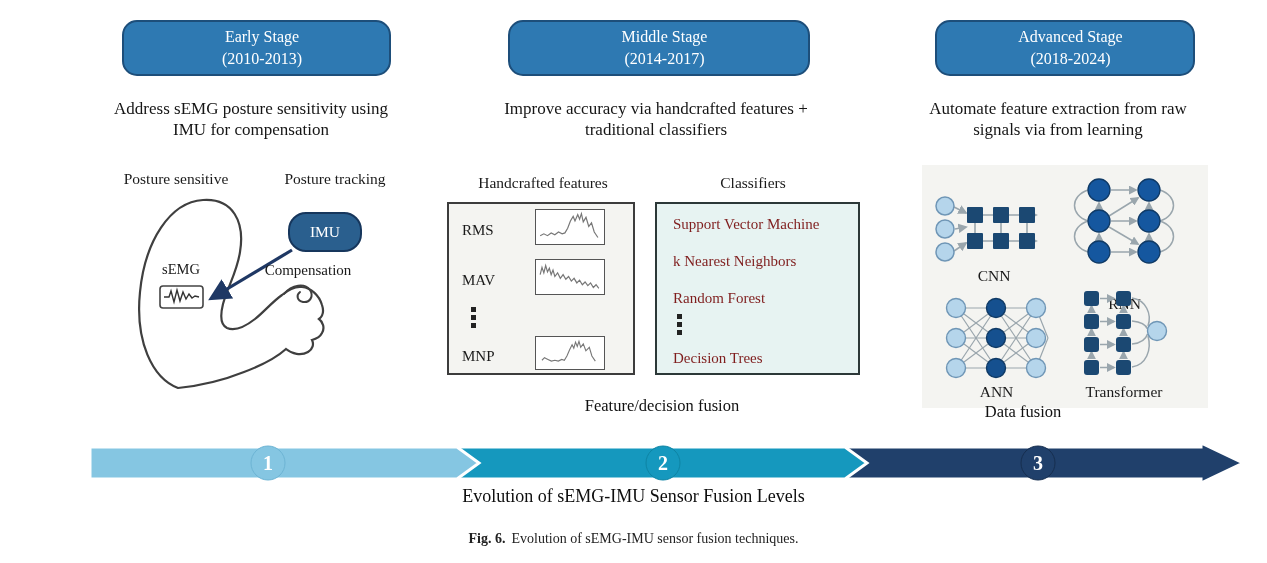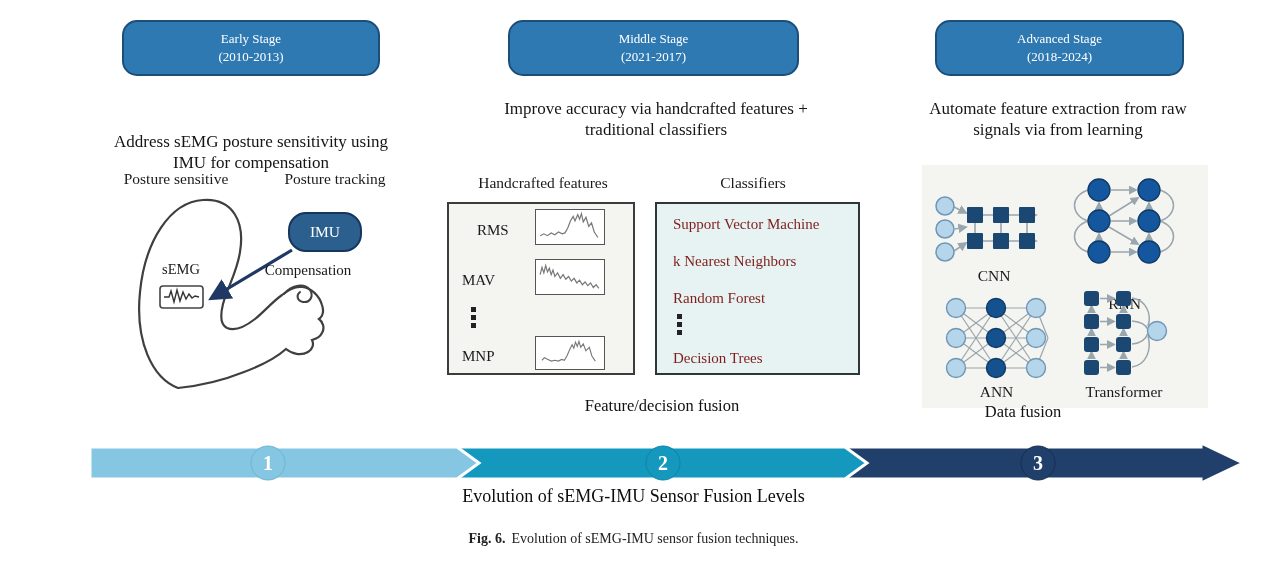--- a/index.html
+++ b/index.html
@@ -1,21 +1,21 @@
 <!DOCTYPE html>
 <html><head>
 <meta charset="utf-8">
 <style>
   html,body{margin:0;padding:0;background:#fff;}
   .fig{position:relative;width:1267px;height:563px;background:#ffffff;
        font-family:"Liberation Serif","DejaVu Serif",serif;color:#111;overflow:hidden;}
   .abs{position:absolute;}
   .stage-hdr{position:absolute;height:52px;background:#2e79b2;border:2px solid #1d4e7a;
-       border-radius:15px;color:#fff;text-align:center;font-size:13px;line-height:1.35;
-       display:flex;flex-direction:column;justify-content:center;}
+       border-radius:15px;color:#fff;text-align:center;font-size:16px;line-height:1.35;
+       display:flex;flex-direction:column;justify-content:center;padding-left:11px;}
   .desc{position:absolute;text-align:center;font-size:17px;line-height:21px;color:#151515;}
   .small-label{position:absolute;text-align:center;font-size:15.5px;color:#1a1a1a;}
   .imu-box{position:absolute;left:288px;top:212px;width:70px;height:36px;background:#2a5f8e;
        border:2px solid #16365c;border-radius:18px;color:#fff;font-size:15.5px;
        display:flex;align-items:center;justify-content:center;}
   .panel-box{position:absolute;box-sizing:border-box;}
   .features-box{left:447px;top:202px;width:188px;height:173px;background:#f4f4f1;border:2.5px solid #3c3c3c;}
   .classifiers-box{left:655px;top:202px;width:205px;height:173px;background:#e7f3f2;border:2.5px solid #2c3838;}
   .feat-label{position:absolute;font-size:15px;color:#1a1a1a;}
   .wf-box{position:absolute;width:70px;height:36px;background:#fff;border:1.5px solid #555;box-sizing:border-box;}
@@ -34,28 +34,28 @@
 <body>
 
 <div class="fig">
 
   <div class="stage-hdr" style="left:122px;top:20px;width:254px;">
     <span>Early Stage</span>
     <span>(2010-2013)</span>
   </div>
   <div class="stage-hdr" style="left:508px;top:20px;width:287px;">
     <span>Middle Stage</span>
-    <span>(2021-2017)</span>
+    <span>(2014-2017)</span>
   </div>
   <div class="stage-hdr" style="left:935px;top:20px;width:245px;">
     <span>Advanced Stage</span>
     <span>(2018-2024)</span>
   </div>
 
-  <div class="desc" style="left:91px;top:98px;width:320px;margin-top:33px;">
+  <div class="desc" style="left:91px;top:98px;width:320px;">
     <span style="display:block">Address sEMG posture sensitivity using</span>
     <span style="display:block">IMU for compensation</span>
   </div>
   <div class="desc" style="left:476px;top:98px;width:360px;">
     <span style="display:block">Improve accuracy via handcrafted features +</span>
     <span style="display:block">traditional classifiers</span>
   </div>
   <div class="desc" style="left:903px;top:98px;width:310px;">
     <span style="display:block">Automate feature extraction from raw</span>
     <span style="display:block">signals via from learning</span>
@@ -87,21 +87,21 @@
   </svg>
 
   <div class="small-label" style="left:158px;top:261px;width:46px;font-size:14.5px;">sEMG</div>
   <div class="imu-box">IMU</div>
   <div class="small-label" style="left:256px;top:262px;width:104px;font-size:15px;">Compensation</div>
 
   <div class="small-label" style="left:443px;top:174px;width:200px;">Handcrafted features</div>
   <div class="small-label" style="left:678px;top:174px;width:150px;">Classifiers</div>
 
   <div class="panel-box features-box abs">
-    <div class="feat-label" style="left:28px;top:18px;">RMS</div>
+    <div class="feat-label" style="left:13px;top:18px;">RMS</div>
     <div class="wf-box" style="left:86px;top:5px;">
       <svg style="left:0;top:0;" width="67" height="33" viewBox="0 0 70 36">
         <polyline points="3,28 7,26 11,28 15,25 19,27 23,24 27,26 30,25 33,20 36,12 39,7 41,12 44,5 46,10 48,4 50,13 53,8 56,18 59,14 62,24 66,30" fill="none" stroke="#777" stroke-width="1.3"></polyline>
       </svg>
     </div>
     <div class="feat-label" style="left:13px;top:68px;">MAV</div>
     <div class="wf-box" style="left:86px;top:55px;">
       <svg style="left:0;top:0;" width="67" height="33" viewBox="0 0 70 36">
         <polyline points="3,16 5,8 7,14 9,6 11,13 13,9 15,16 17,11 19,18 22,14 25,20 28,16 31,21 34,18 37,23 40,20 43,25 46,22 49,27 52,24 55,28 58,25 61,30 64,27 67,31" fill="none" stroke="#777" stroke-width="1.3"></polyline>
       </svg>

